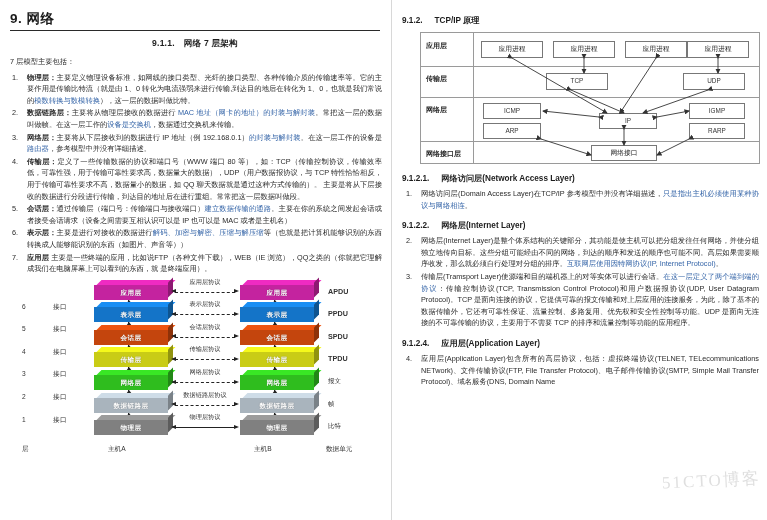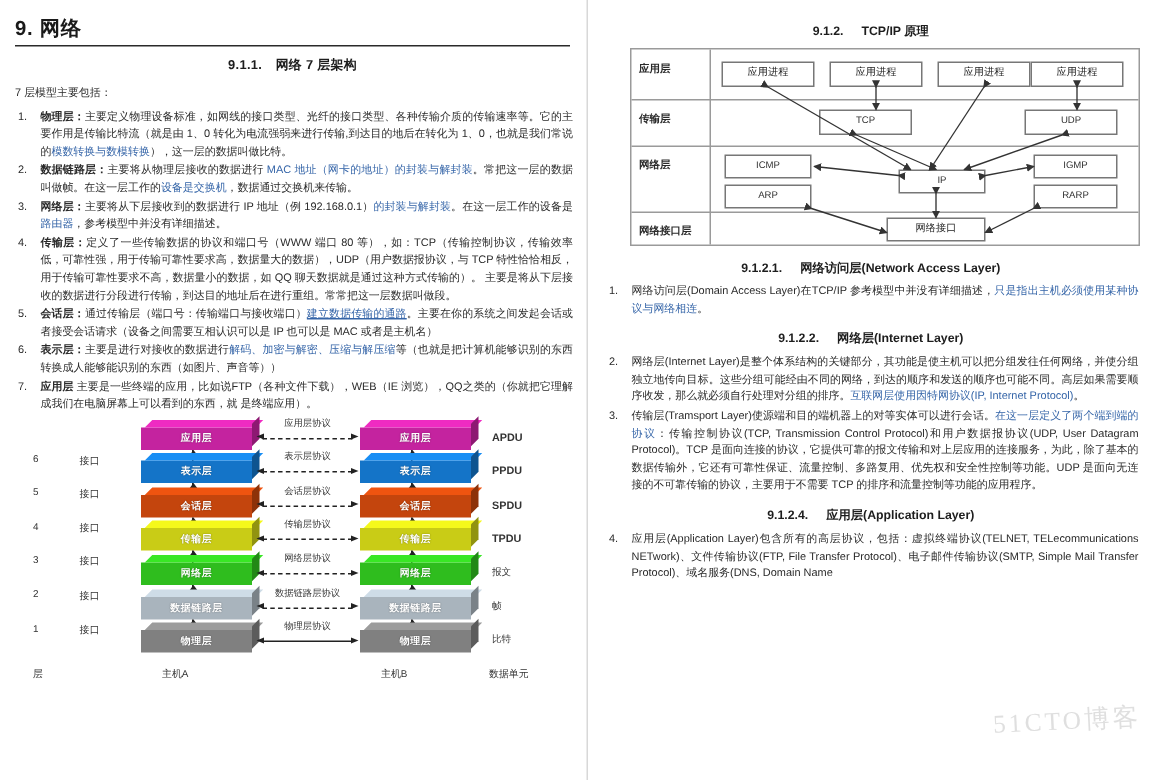--- a/index.html
+++ b/index.html
@@ -49,21 +49,21 @@
     margin: 5px 0 6px 0;
     text-align: center;
     letter-spacing: 0.2px;
   }
   .h3 .num { margin-right: 9px; }
   .h3-right {
     font-size: 8.2px;
     font-weight: bold;
     color: #1d1d1d;
     margin: 9px 0 4px 0;
-    text-align: center;
+    text-align: left;
   }
   .h3-right .num { margin-right: 12px; }
 
   
   .para {
     font-size: 7.3px;
     line-height: 11.6px;
     color: #2a2a2a;
     margin: 0 0 2px 0;
     text-align: justify;
@@ -90,21 +90,21 @@
     content: counter(li) ".";
     position: absolute;
     left: 4px; top: 0;
     width: 13px;
     color: #2a2a2a;
     font-size: 7.3px;
     text-align: left;
   }
   .b { font-weight: bold; }
   .lnk { color: #3565a8; }
-  .lnk-u { color: #3565a8; text-decoration: underline; }
+  .lnk-u { color: #3565a8; }
 
   
   .osi {
     position: relative;
     width: 372px;
     height: 172px;
     margin: 4px 0 0 0;
     font-size: 6px;
   }
   .lnum, .lifc {

